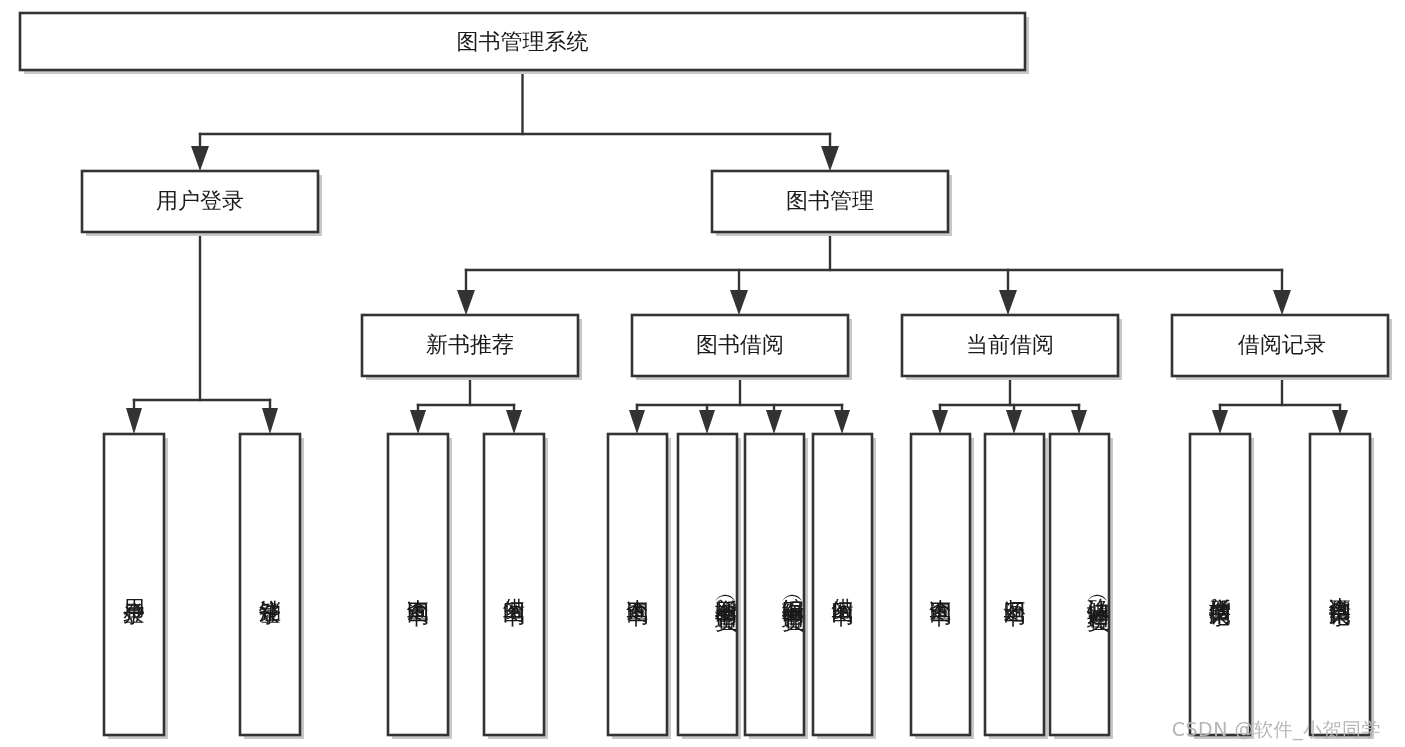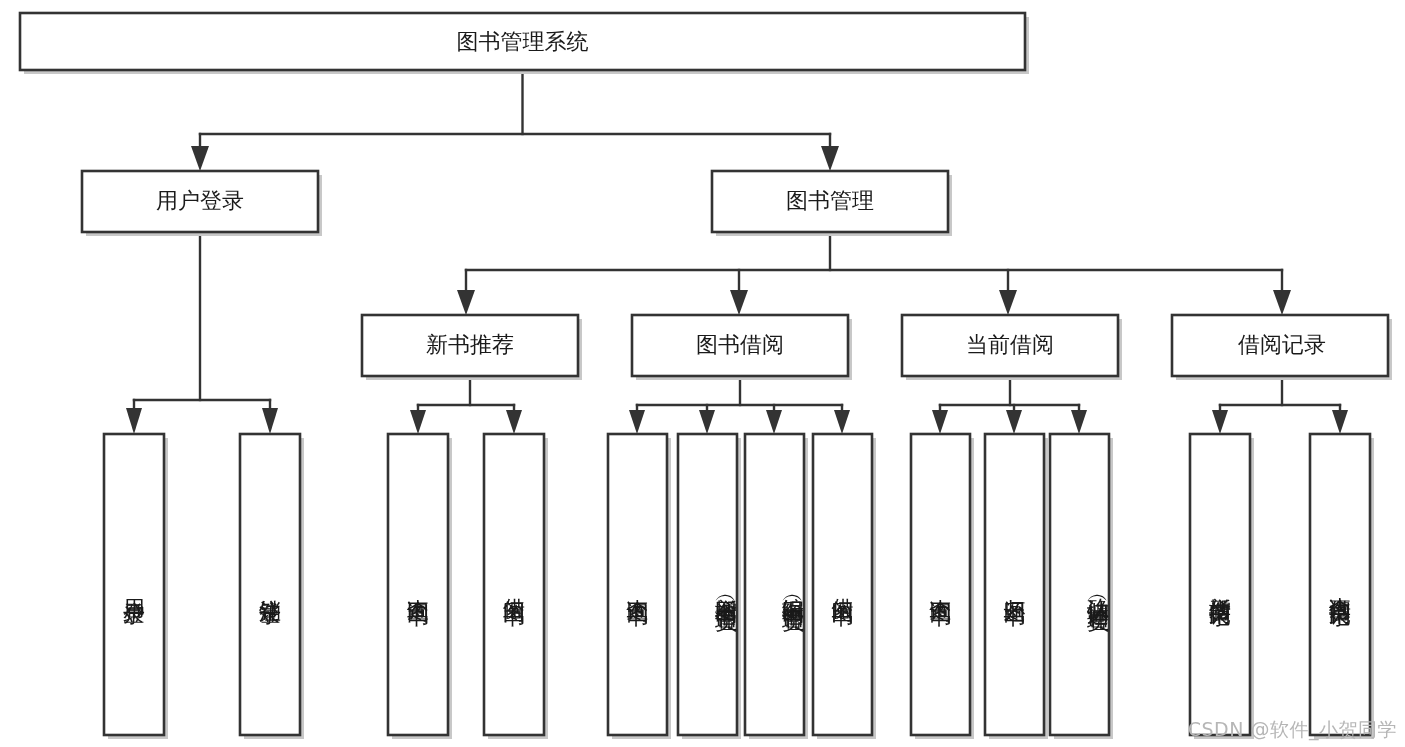--- a/index.html
+++ b/index.html
@@ -59,21 +59,21 @@
     writing-mode: vertical-rl;
     text-orientation: upright;
     letter-spacing: 2px;
     line-height: 1;
     white-space: nowrap;
     text-align: center;
     pointer-events: none;
   }
   #watermark {
     position: absolute;
-    right: 8px;
+    right: 24px;
     bottom: 4px;
     font-family: "DejaVu Sans", "Liberation Sans", sans-serif;
     font-size: 19px;
     color: #b6b6b6;
     white-space: nowrap;
     letter-spacing: 0.5px;
     margin-left: 40px;
   }
 </style>
 </head>

